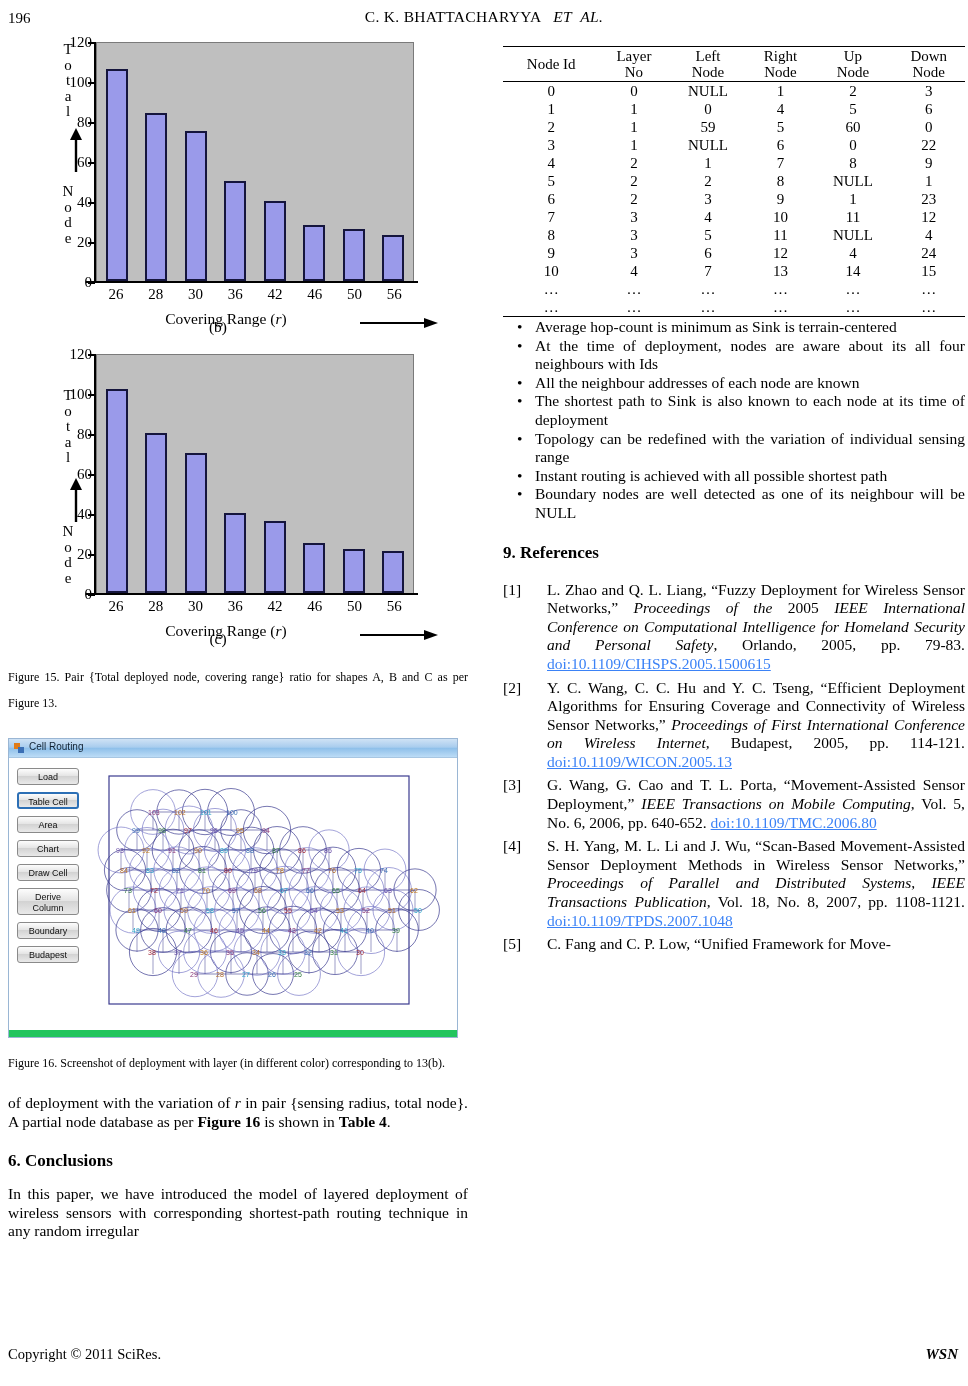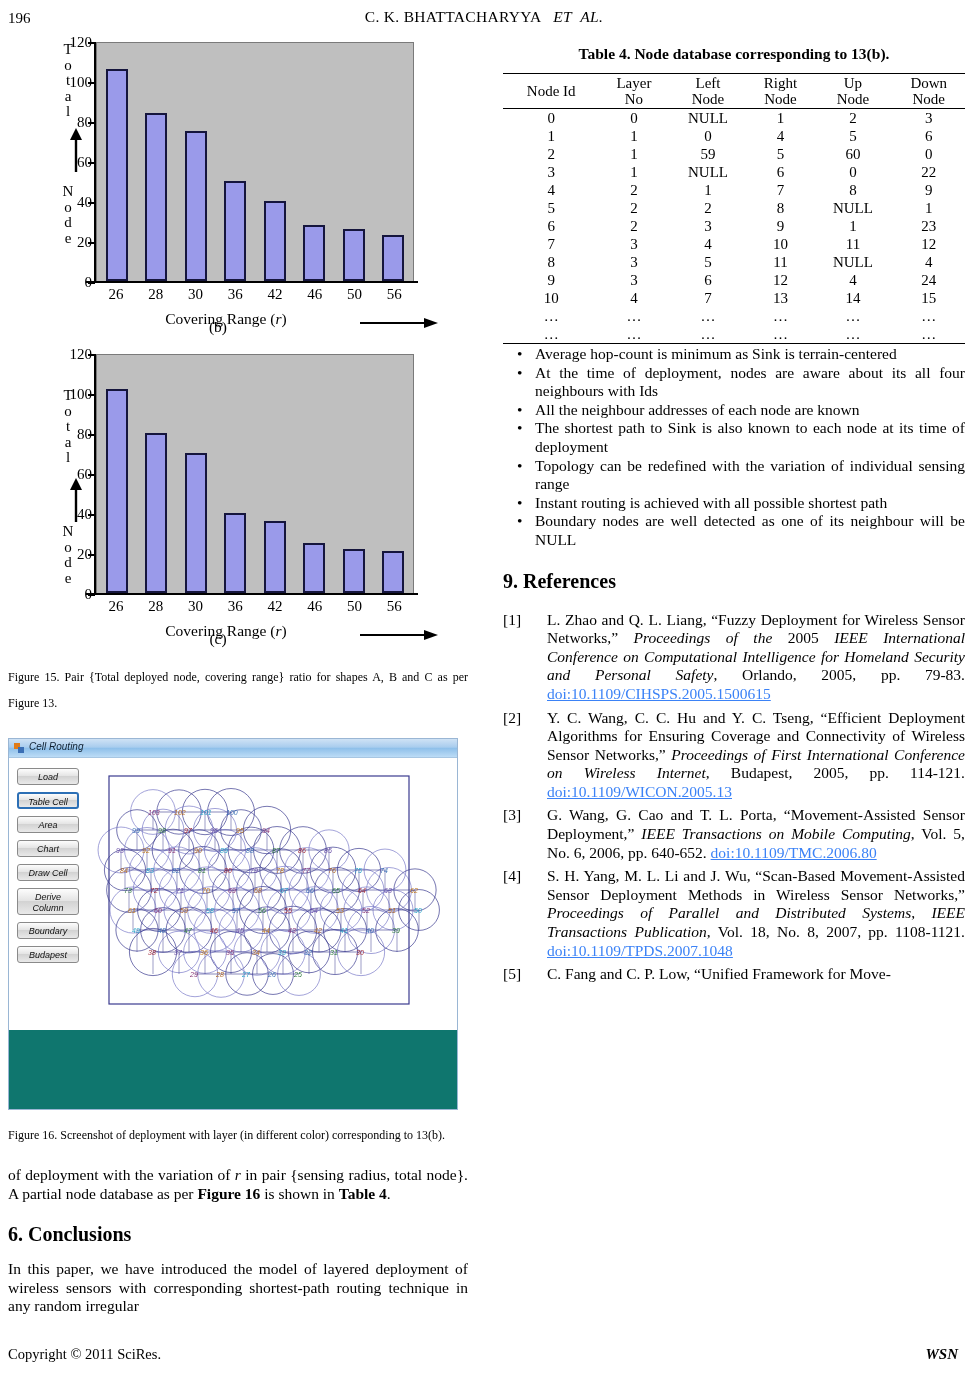--- a/index.html
+++ b/index.html
@@ -48,42 +48,42 @@
   .xarrow{position:absolute;top:282px;left:330px;width:78px;height:10px;}
   .axlabel-vert{position:absolute;left:30px;font-size:15px;line-height:15.5px;
                 text-align:center;width:16px;}
   .uparrow{position:absolute;left:40px;width:12px;height:44px;}
   .sublabel{position:absolute;left:0;width:420px;text-align:center;font-size:15.5px;}
 
   
   .figcap{font-weight:normal;font-size:12px;line-height:26px;text-align:justify;}
 
   
-  .appwin{position:relative;width:450px;height:372px;border:1px solid #9ab6d4;
-          background:#0f766e;box-sizing:border-box;overflow:hidden;font-style:italic;}
+  .appwin{position:relative;width:450px;height:300px;border:1px solid #9ab6d4;
+          background:#22c55e;box-sizing:border-box;overflow:hidden;}
   .titlebar{position:absolute;left:0;top:0;width:450px;height:18px;
      background:linear-gradient(to bottom,#cfe2f5 0%,#a9cdee 45%,#8fc0ea 52%,#bcdcf6 100%);
      border-bottom:1px solid #a7c6e2;}
   .titlebar .tb-icon{position:absolute;left:5px;top:4px;width:10px;height:10px;}
   .titlebar .tb-text{position:absolute;left:20px;top:2px;font-size:10px;
       font-family:"Liberation Sans",sans-serif;color:#123;}
   .appbody{position:absolute;left:0;top:19px;width:450px;height:272px;background:#fff;}
   .btncol{position:absolute;left:8px;top:10px;width:62px;}
   .appbtn{width:62px;height:17px;margin-bottom:7px;font-size:9px;
      font-family:"Liberation Sans",sans-serif;text-align:center;line-height:17px;
      background:linear-gradient(to bottom,#fdfdfd,#e3e3e3 48%,#d3d3d3 50%,#e9e9e9);
      border:1px solid #8a8a8a;border-radius:3px;color:#111;box-sizing:border-box;}
   .appbtn.tall{height:27px;line-height:11px;padding-top:3px;}
   .appbtn.focus{border:2px solid #2c6fb5;}
   .canvas{position:absolute;left:86px;top:8px;width:350px;height:255px;}
 
   
   p.body{font-size:15.5px;line-height:18.6px;text-align:justify;margin:0;
          text-indent:0;}
-  h2.sec{font-size:20px;font-weight:bold;margin:0;font-family:"Liberation Serif",serif;}
+  h2.sec{font-size:17px;font-weight:bold;margin:0;font-family:"Liberation Serif",serif;}
 
   
   .tabcap{font-weight:bold;font-size:15.5px;text-align:center;}
   table.nodedb{border-collapse:collapse;width:462px;font-size:15px;}
   table.nodedb th{font-weight:normal;text-align:center;padding:1px 0;line-height:16px;}
   table.nodedb td{text-align:center;padding:0.5px 0;line-height:17px;}
   .rule-top{border-top:1.6px solid #000;}
   .rule-mid{border-bottom:1.1px solid #000;}
   .rule-bot{border-bottom:1.6px solid #000;}
 
@@ -581,21 +581,20 @@
       of deployment with the variation of <i>r</i> in pair {sensing radius, total node}. A partial node database as per <b>Figure 16</b> is shown in <b>Table 4</b>.
     </p>
 
     <h2 class="sec" style="margin-top:20px;">6. Conclusions</h2>
 
     <p class="body" style="margin-top:14px;">In this paper, we have introduced the model of layered deployment of wireless sensors with corresponding shortest-path routing technique in any random irregular</p>
   </div>
 
   <div class="col-right">
 
-    <div class="tabcap" style="margin-top:9px;">Table 4. Node database corresponding to 13(b).</div>
 
     <table class="nodedb" style="margin-top:10px;">
       <thead>
         <tr class="rule-top rule-mid" id="tab4-head">
             <th>Node Id</th>
             <th>Layer<br>No</th>
             <th>Left<br>Node</th>
             <th>Right<br>Node</th>
             <th>Up<br>Node</th>
             <th>Down<br>Node</th>

